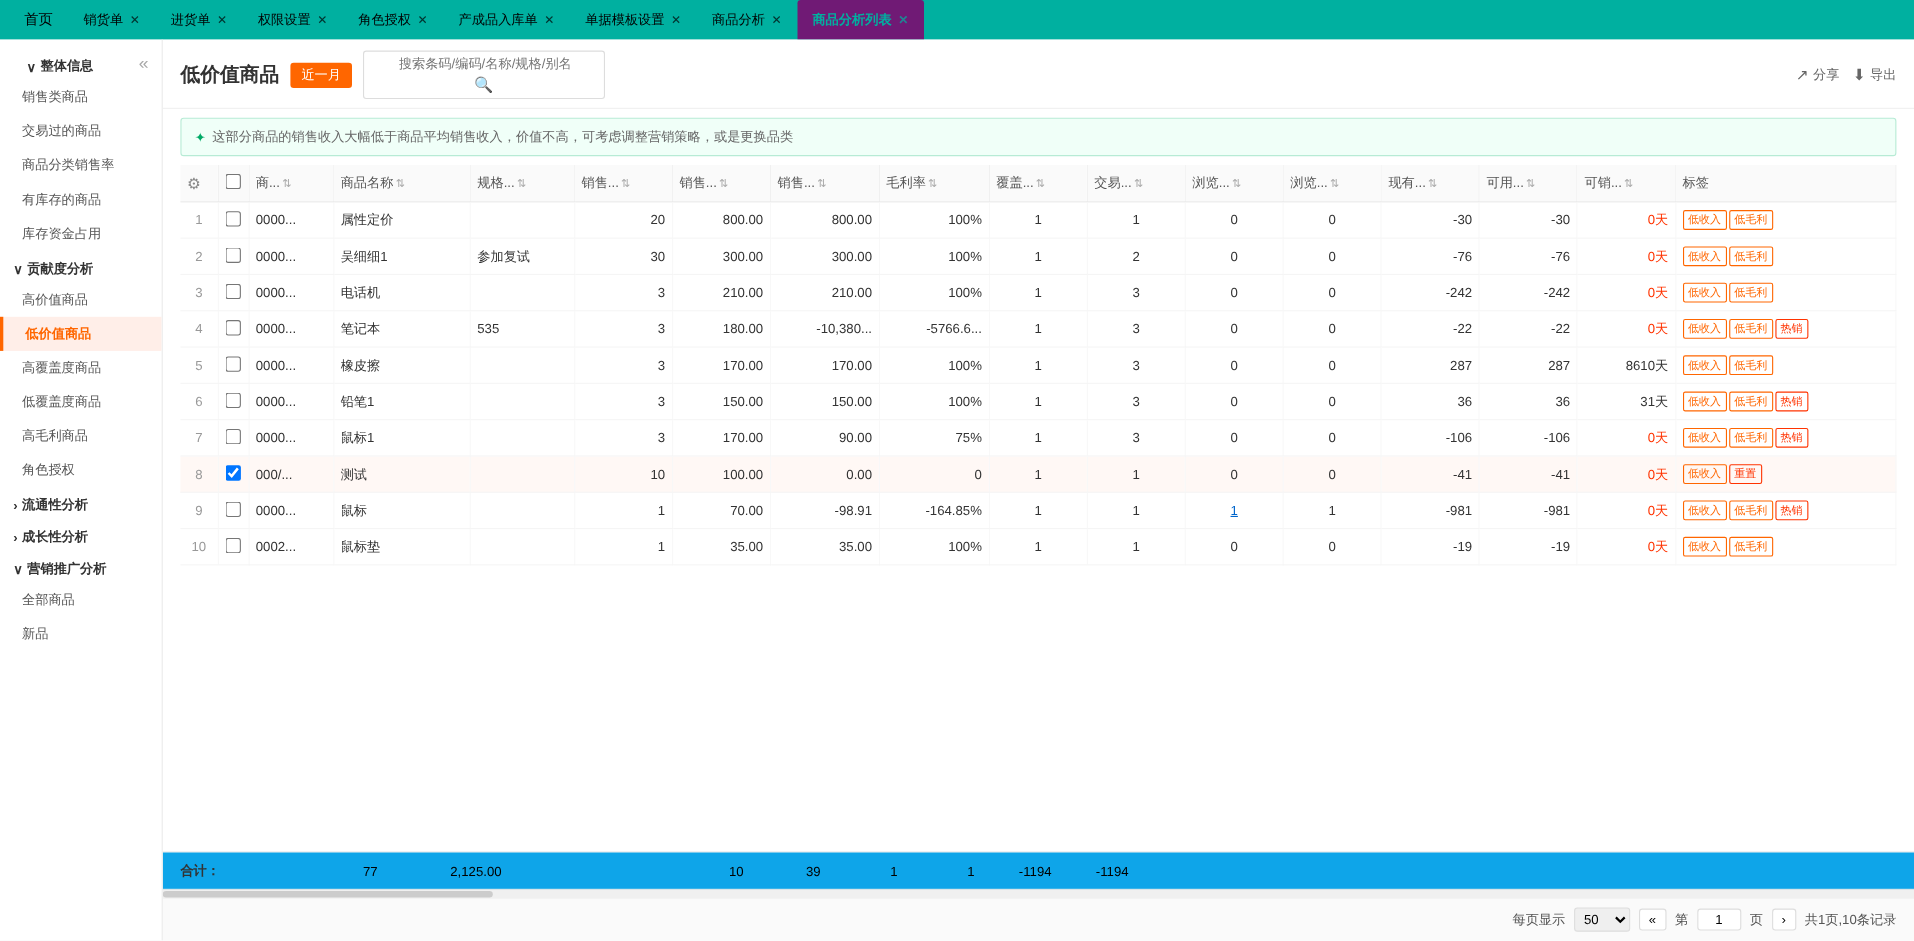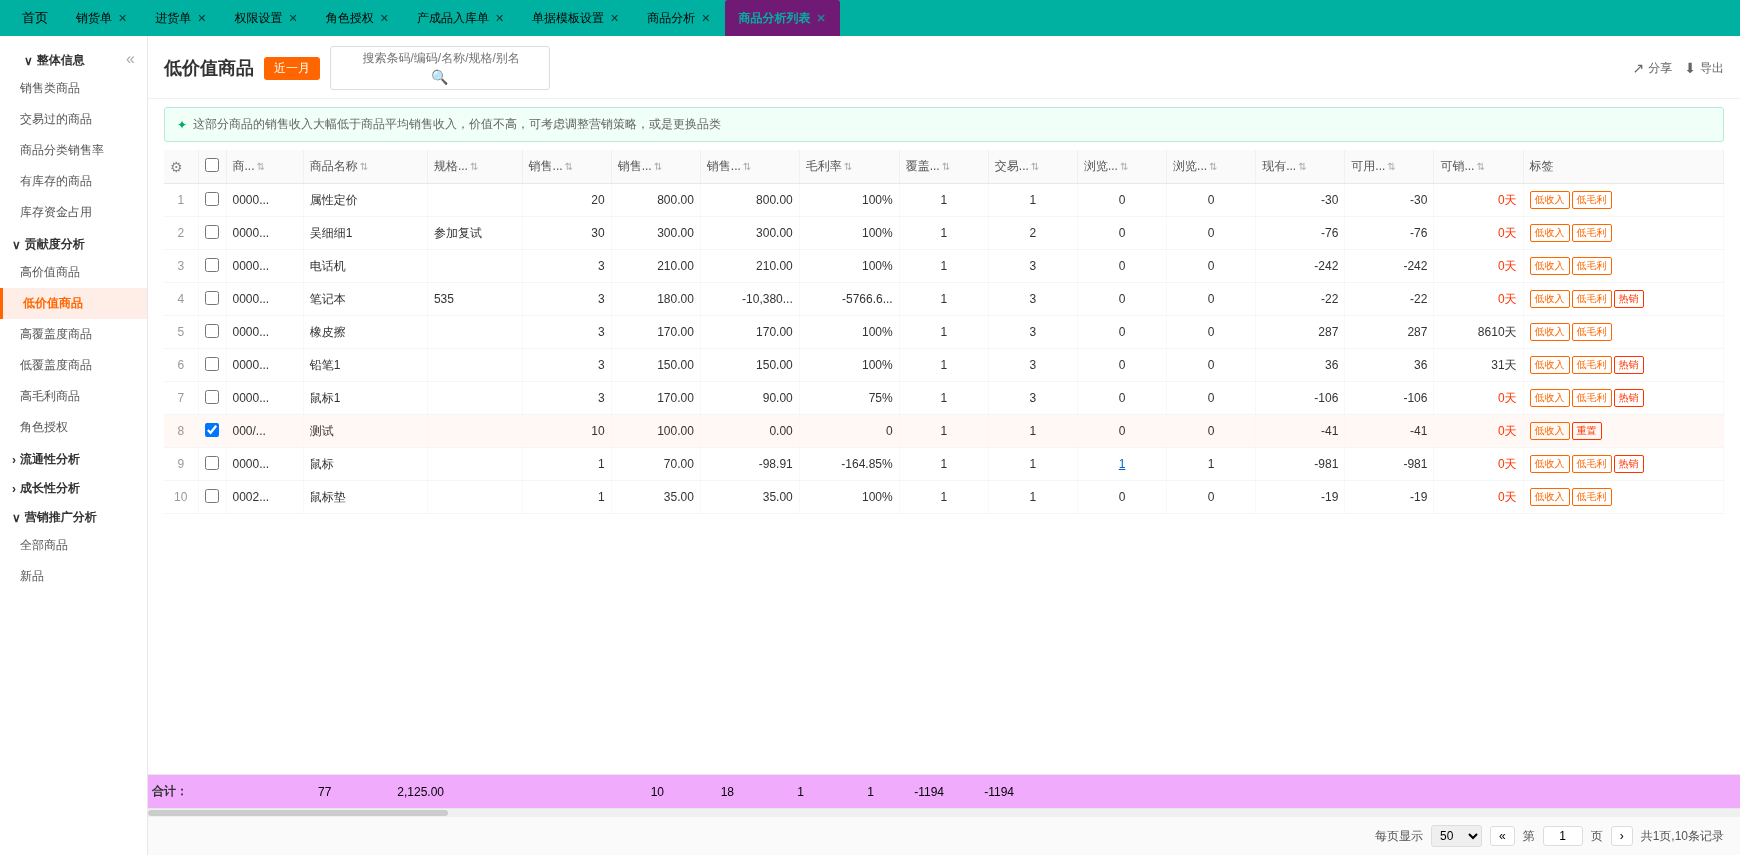--- a/index.html
+++ b/index.html
@@ -563,29 +563,29 @@
       <td class="col-right">-19</td>
       <td class="col-right" style="color:#ff3300">0天</td>
       <td><span class="tag tag-orange">低收入</span><span class="tag tag-orange">低毛利</span></td>
     </tr>
           </tbody>
       </table>
     </div>
 
     <div class="footer">
 
-      <div style="display:flex; align-items:center; padding:8px 4px; border-bottom:1px solid #e8e8e8; background:#f0abfc;">
+      <div style="display:flex; align-items:center; padding:8px 16px; border-bottom:1px solid #e8e8e8; background:#0ea5e9;">
         <div style="width:160px; font-weight:bold; color:#333;">合计：</div>
         <div style="display:flex; gap:0; flex:1; align-items:center;">
           <div style="width:58px; text-align:left; padding:0 6px;">77</div>
           <div style="width:80px; text-align:right; padding:0 6px;">2,125.00</div>
           <div style="width:80px; padding:0 6px;"></div>
           <div style="width:70px; padding:0 6px;"></div>
           <div style="width:70px; text-align:right; padding:0 6px;">10</div>
-          <div style="width:70px; text-align:right; padding:0 6px;">18</div>
+          <div style="width:70px; text-align:right; padding:0 6px;">39</div>
           <div style="width:70px; text-align:right; padding:0 6px;">1</div>
           <div style="width:70px; text-align:right; padding:0 6px;">1</div>
           <div style="width:70px; text-align:right; padding:0 6px;">-1194</div>
           <div style="width:70px; text-align:right; padding:0 6px;">-1194</div>
         </div>
       </div>
 
       <div class="scrollbar-row">
         <div class="scrollbar-thumb"></div>
       </div>

